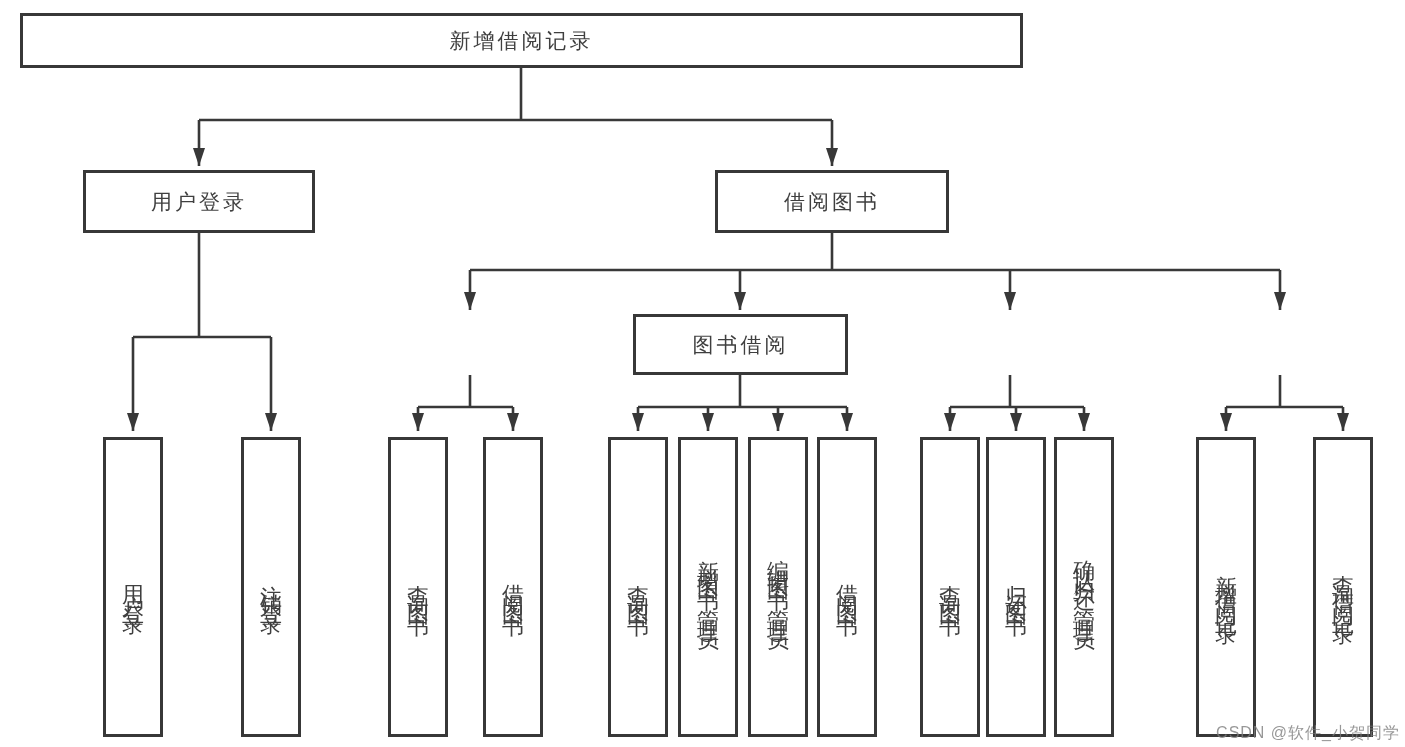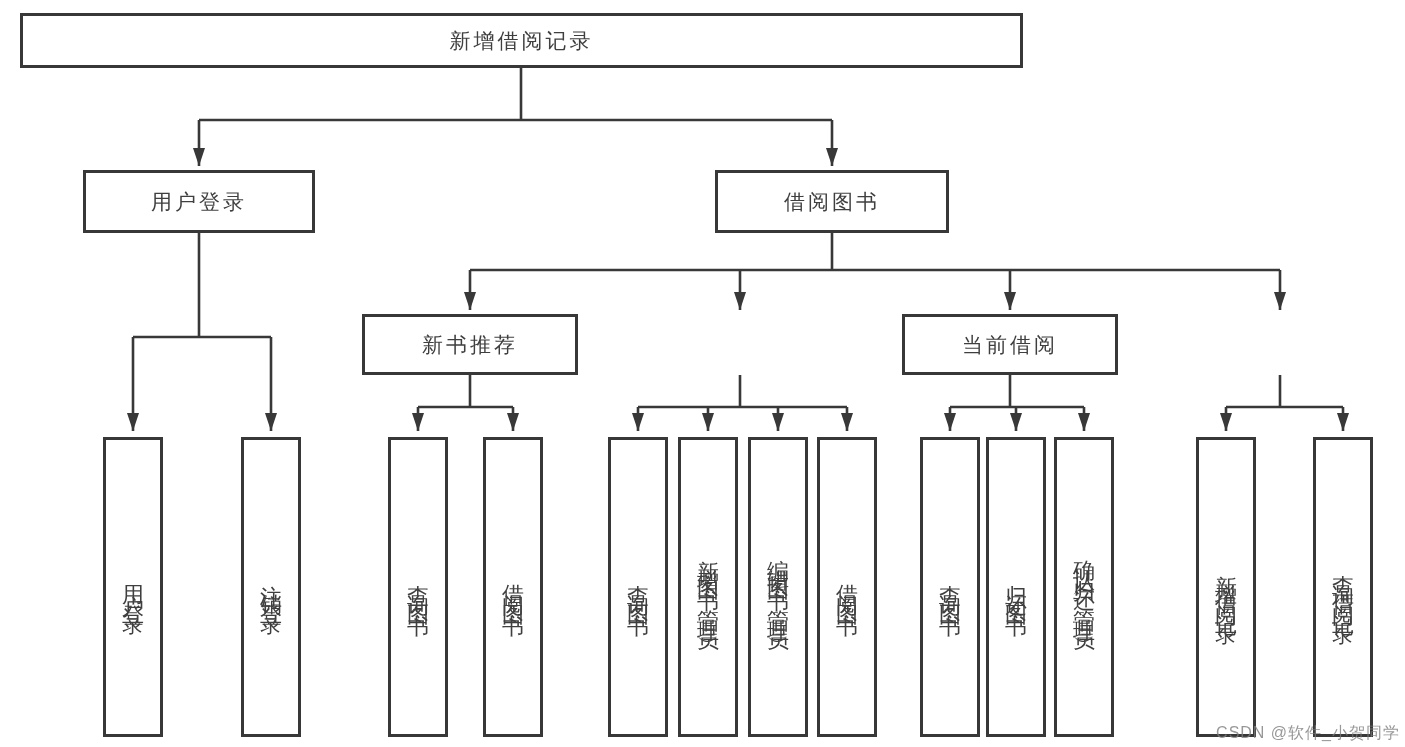--- a/index.html
+++ b/index.html
@@ -90,22 +90,21 @@
     <path class="ln" d="M1280 375 V407 M1226 407 H1343"></path>
     <line class="ln arr" x1="1226" y1="407" x2="1226" y2="431"></line>
     <line class="ln arr" x1="1343" y1="407" x2="1343" y2="431"></line>
   </svg>
 
   <div class="box hbox" style="left:20px; top:13px; width:1003px; height:55px;">新增借阅记录</div>
 
   <div class="box hbox" style="left:83px; top:170px; width:232px; height:63px;">用户登录</div>
   <div class="box hbox" style="left:715px; top:170px; width:234px; height:63px;">借阅图书</div>
 
-  <div class="box hbox" style="left:362px; top:314px; width:216px; height:61px;">新书推荐</div>
-  <div class="box hbox" style="left:902px; top:314px; width:216px; height:61px;">当前借阅</div>
+  <div class="box hbox" style="left:633px; top:314px; width:215px; height:61px;">图书借阅</div>
 
   <div class="box vbox" style="left:103px;">
     <span class="vtxt">用户登录</span>
   </div>
   <div class="box vbox" style="left:241px;">
     <span class="vtxt">注销登录</span>
   </div>
 
   <div class="box vbox" style="left:388px;">
     <span class="vtxt">查询图书</span>

